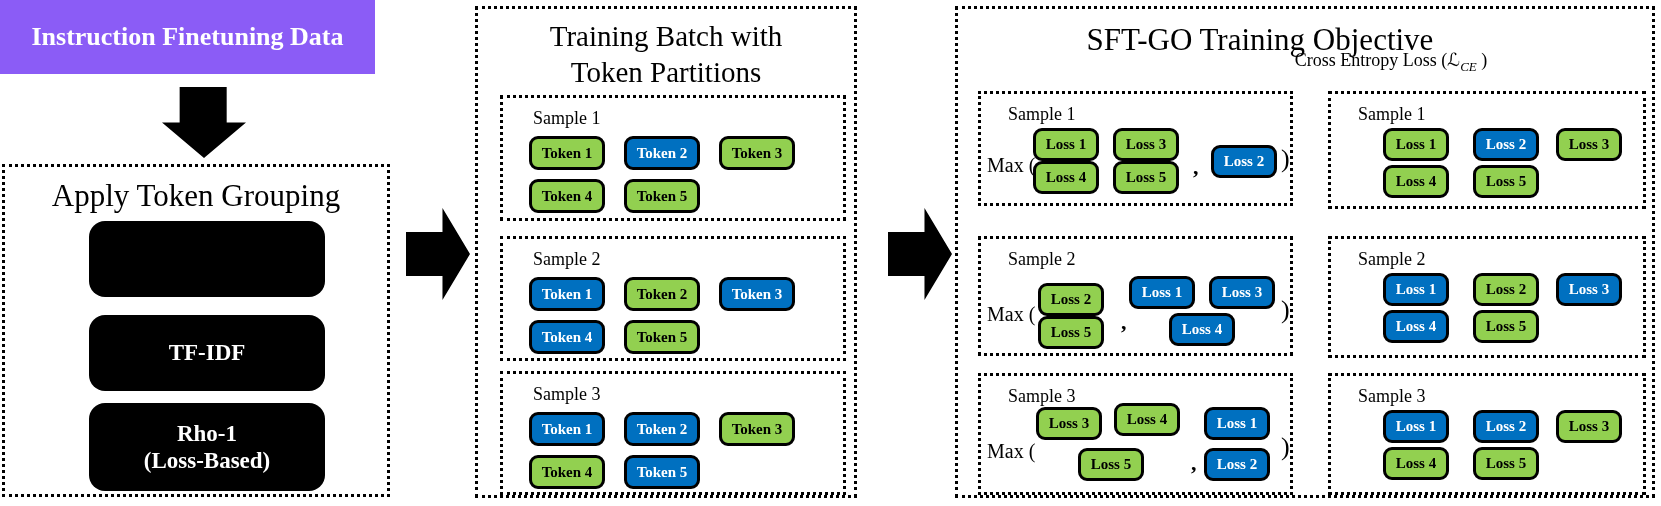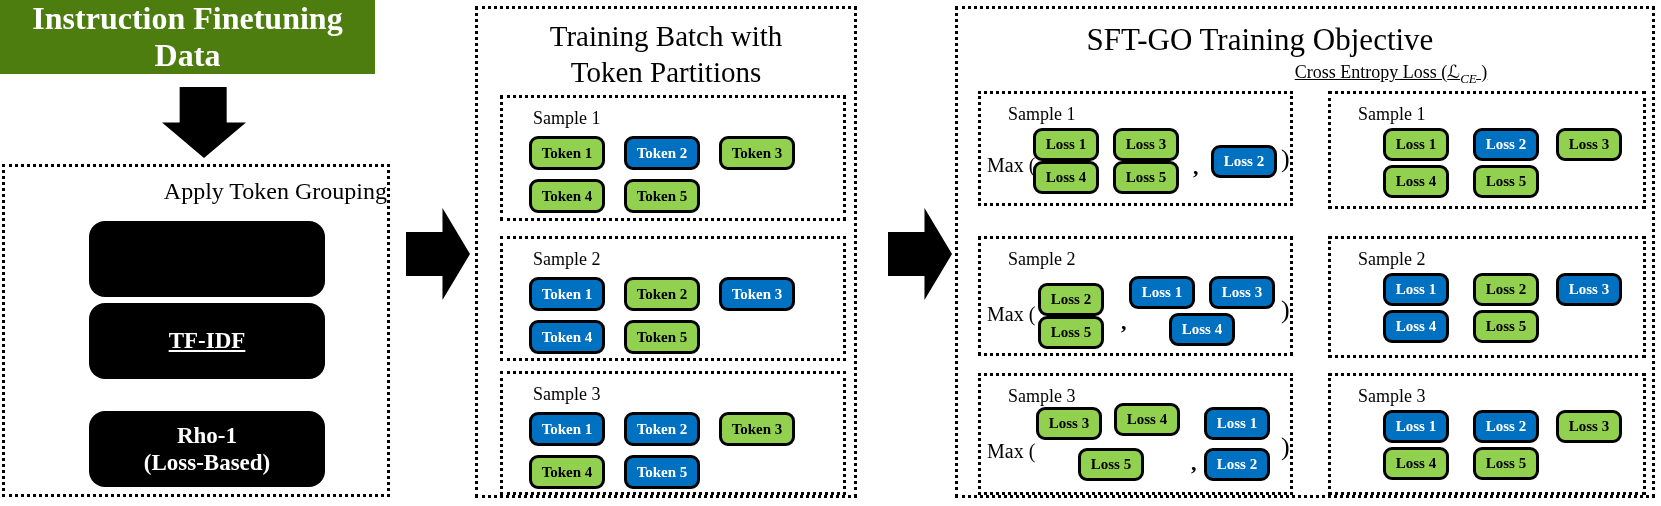--- a/index.html
+++ b/index.html
@@ -1,22 +1,22 @@
 <!DOCTYPE html>
 <html><head>
 <meta charset="utf-8">
 <style>
   html,body{margin:0;padding:0;background:#fff;}
   #canvas{position:relative;width:1661px;height:506px;background:#fff;overflow:hidden;
           font-family:"Liberation Serif","DejaVu Serif",serif;color:#000;}
   .abs{position:absolute;}
   .dotted{border:3px dotted #000;background:#fff;box-sizing:border-box;}
   .dotted-inner{border:3px dotted #000;background:#fff;box-sizing:border-box;}
-  .black-banner{background:#4d7c0f;color:#fff;display:flex;align-items:center;justify-content:center;
-                font-weight:bold;font-size:32px;text-align:center;}
+  .black-banner{background:#8b5cf6;color:#fff;display:flex;align-items:center;justify-content:center;
+                font-weight:bold;font-size:26px;text-align:center;}
   .pill{background:#000;color:#fff;border-radius:16px;display:flex;flex-direction:column;
         align-items:center;justify-content:center;font-weight:bold;font-size:23px;line-height:1.18;
         text-align:center;box-sizing:border-box;}
   .section-title{font-size:29px;text-align:center;line-height:1.2;}
   .sample-label{font-size:18px;}
   .chip{border:3px solid #000;border-radius:9px;display:flex;align-items:center;justify-content:center;
         font-weight:bold;font-size:15px;box-sizing:border-box;}
   .chip.green{color:#000;}
   .chip.blue{color:#fff;}
   .tok{width:76px;height:34px;}
@@ -34,28 +34,28 @@
 </head>
 <body>
 
 <div id="canvas">
 
   <div class="abs black-banner" style="left:0;top:8;width:375px;height:74px;">Instruction Finetuning Data</div>
 
   <div class="abs arrow arrow-down" style="left:162px;top:87px;width:84px;height:71px;"></div>
 
   <div class="abs dotted" style="left:2px;top:164px;width:388px;height:333px;">
-    <div class="abs section-title" style="left:0;top:10px;width:100%;font-size:24px;text-align:right;">Apply Token Grouping</div>
+    <div class="abs section-title" style="left:0;top:10px;width:100%;font-size:31px;">Apply Token Grouping</div>
 
     <div class="abs pill" style="left:84px;top:54px;width:236px;height:76px;">
     </div>
-    <div class="abs pill" style="left:84px;top:136px;width:236px;height:76px;text-decoration:underline;">
+    <div class="abs pill" style="left:84px;top:148px;width:236px;height:76px;">
       <span>TF-IDF</span>
     </div>
-    <div class="abs pill" style="left:84px;top:244px;width:236px;height:76px;font-family:Liberation Serif, serif;">
+    <div class="abs pill" style="left:84px;top:236px;width:236px;height:88px;font-family:Liberation Serif, serif;">
       <span>Rho-1</span>
       <span>(Loss-Based)</span>
     </div>
   </div>
 
   <div class="abs arrow arrow-right" style="left:406px;top:208px;width:64px;height:92px;"></div>
 
   <div class="abs dotted" style="left:475px;top:6px;width:382px;height:492px;">
     <div class="abs section-title" style="left:0;top:46px;width:100%;">Token Partitions</div>
     <div class="abs section-title" style="left:0;top:10px;width:100%;">Training Batch with</div>
@@ -86,21 +86,21 @@
       <div class="abs chip tok green" style="left: 26px; top: 81px; background-color: rgb(146, 208, 80);">Token 4</div>
       <div class="abs chip tok blue" style="left: 121px; top: 81px; background-color: rgb(0, 112, 192);">Token 5</div>
     </div>
   </div>
 
   <div class="abs arrow arrow-right" style="left:888px;top:208px;width:64px;height:92px;"></div>
 
   <div class="abs dotted" style="left:955px;top:6px;width:700px;height:492px;">
     <div class="abs section-title" style="left:12px;top:12px;width:580px;font-size:31px;">SFT-GO Training Objective</div>
 
-    <div class="abs col-header" style="left:283px;top:52px;width:300px;text-decoration:underline;">
+    <div class="abs col-header" style="left:283px;top:40px;width:300px;">
       <span>Cross Entropy Loss (</span><span class="math-cal">ℒ</span><sub>CE</sub><span> )</span>
     </div>
 
     <div class="abs dotted-inner" style="left:20px;top:82px;width:315px;height:115px;">
       <div class="abs sample-label" style="left:27px;top:10px;">Sample 1</div>
       <div class="abs max-label" style="left:6px;top:60px;">Max (</div>
       <div class="abs chip loss green" style="left: 52px; top: 34px; background-color: rgb(146, 208, 80);">Loss 1</div>
       <div class="abs chip loss green" style="left: 132px; top: 34px; background-color: rgb(146, 208, 80);">Loss 3</div>
       <div class="abs chip loss green" style="left: 52px; top: 67px; background-color: rgb(146, 208, 80);">Loss 4</div>
       <div class="abs chip loss green" style="left: 132px; top: 67px; background-color: rgb(146, 208, 80);">Loss 5</div>

